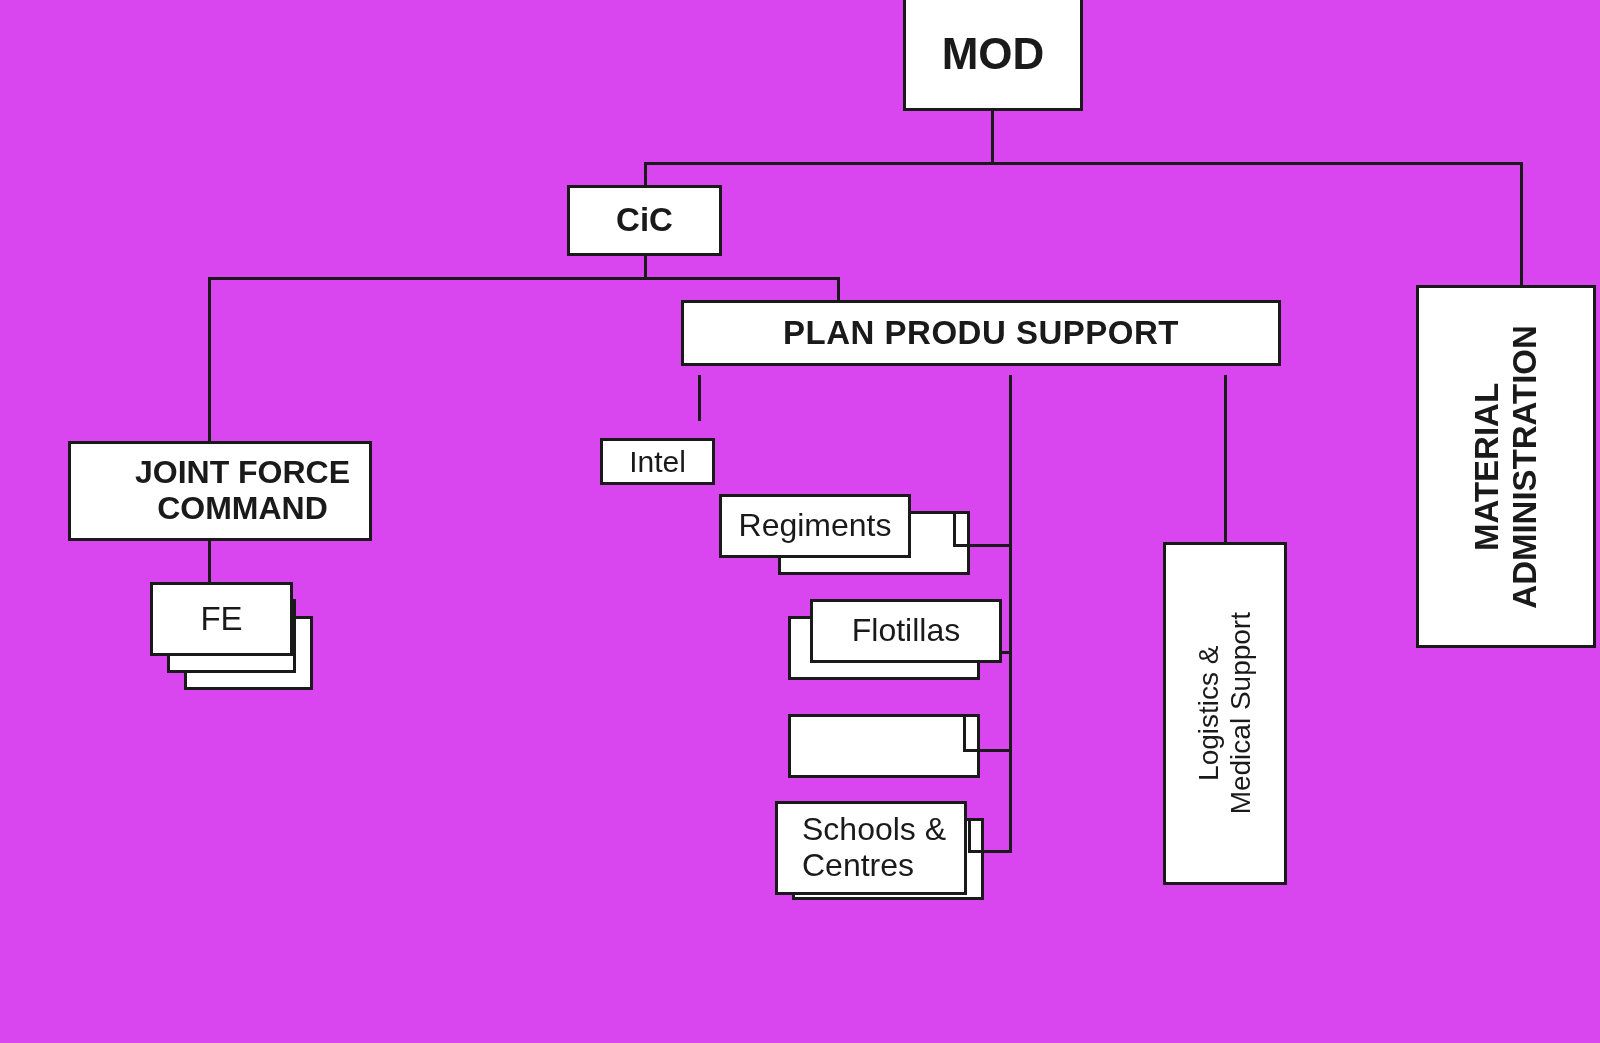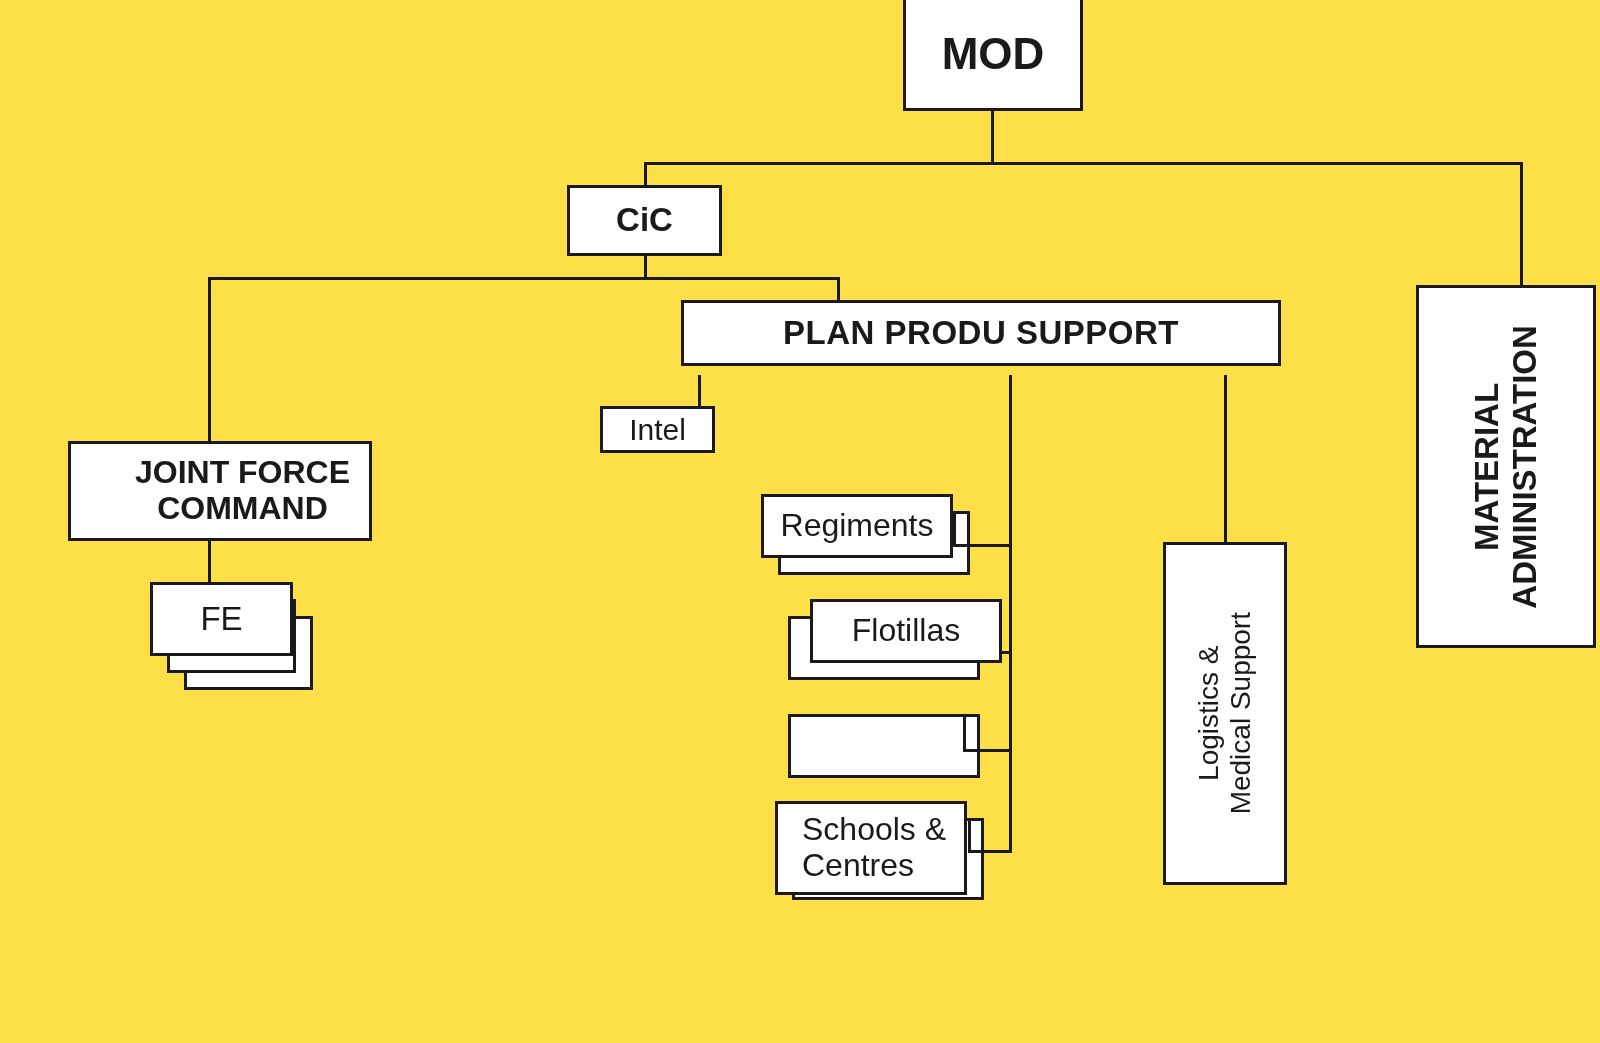--- a/index.html
+++ b/index.html
@@ -6,21 +6,21 @@
   body{
     font-family:"Liberation Sans", sans-serif;
     color:#1a1a1a;
     -webkit-font-smoothing:antialiased;
   }
   #chart{
     position:relative;
     width:1600px;
     height:1043px;
     overflow:hidden;
-    background:#fde047;
+    background:#d946ef;
   }
 
   
   .box{
     position:absolute;
     box-sizing:border-box;
     border:3px solid #1a1a1a;
     background:#ffffff;
     display:flex;
     align-items:center;
@@ -156,25 +156,25 @@
     <span class="lbl">
       <span>JOINT FORCE</span><br>
       <span>COMMAND</span>
     </span>
   </div>
 
   <div class="box reg" style="left:150px; top:582px; width:143px; height:74px; font-size:33px;">
     <span class="lbl">FE</span>
   </div>
 
-  <div class="box reg" style="left:600px; top:406px; width:115px; height:47px; font-size:30px;">
+  <div class="box reg" style="left:600px; top:438px; width:115px; height:47px; font-size:30px;">
     <span class="lbl">Intel</span>
   </div>
 
-  <div class="box reg" style="left:761px; top:494px; width:192px; height:64px; font-size:32px;">
+  <div class="box reg" style="left:719px; top:494px; width:192px; height:64px; font-size:32px;">
     <span class="lbl">Regiments</span>
   </div>
 
   <div class="box reg" style="left:810px; top:599px; width:192px; height:64px; font-size:32px;">
     <span class="lbl">Flotillas</span>
   </div>
 
 
   <div class="box reg" style="left:775px; top:801px; width:192px; height:94px; font-size:32px;">
     <span class="lbl" style="text-align:left; padding-left:24px;">

